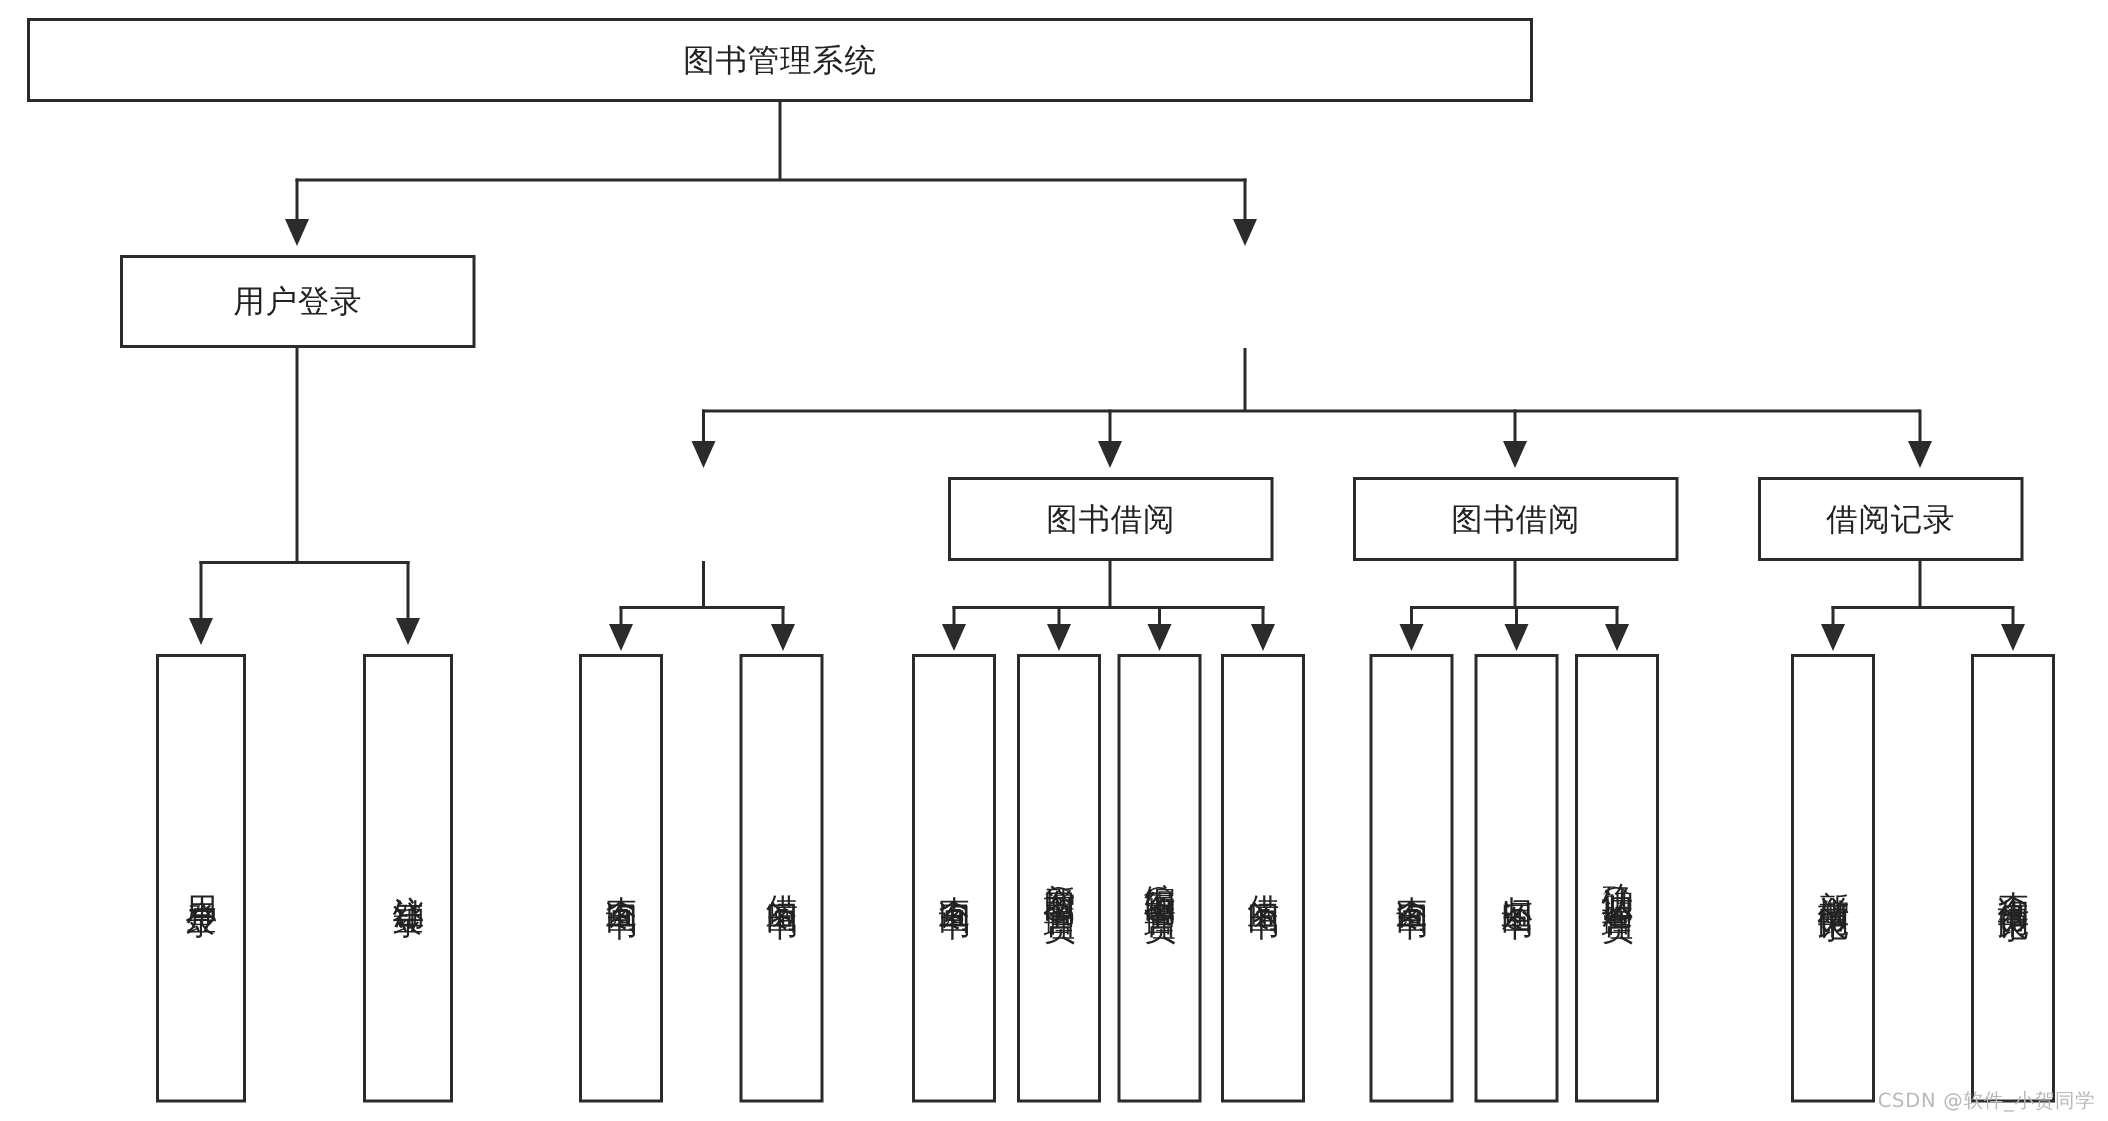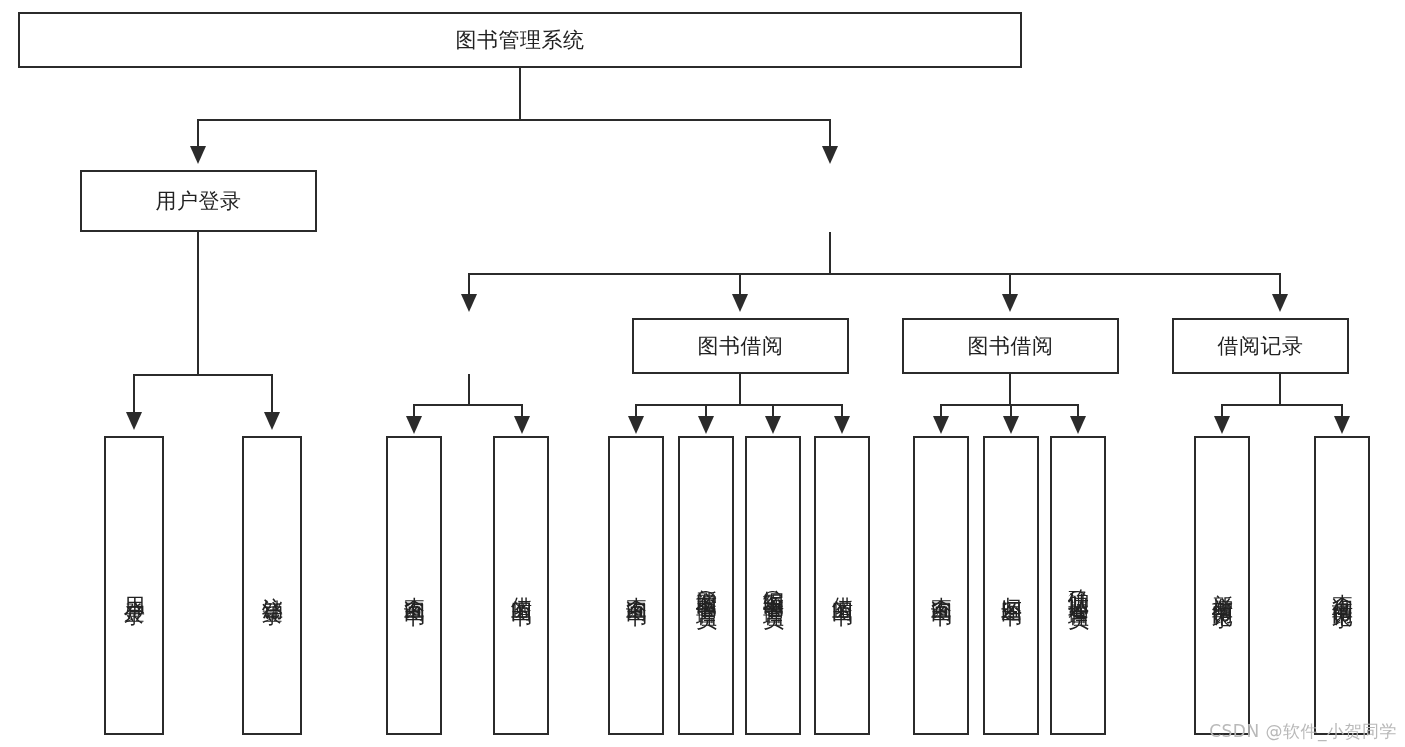--- a/index.html
+++ b/index.html
@@ -56,21 +56,21 @@
     width: 0;
     height: 0;
     border-left: 8px solid transparent;
     border-right: 8px solid transparent;
     border-top: 18px solid #2b2b2b;
   }
   #watermark {
     position: absolute;
     right: 8px;
     bottom: 4px;
-    font-size: 17px;
+    font-size: 13px;
     color: #b9b9b9;
     letter-spacing: 0.5px;
     white-space: nowrap;
     font-family: "DejaVu Sans", "Liberation Sans", sans-serif;
   }
 </style>
 </head>
 <body>
 
 <div id="canvas">

